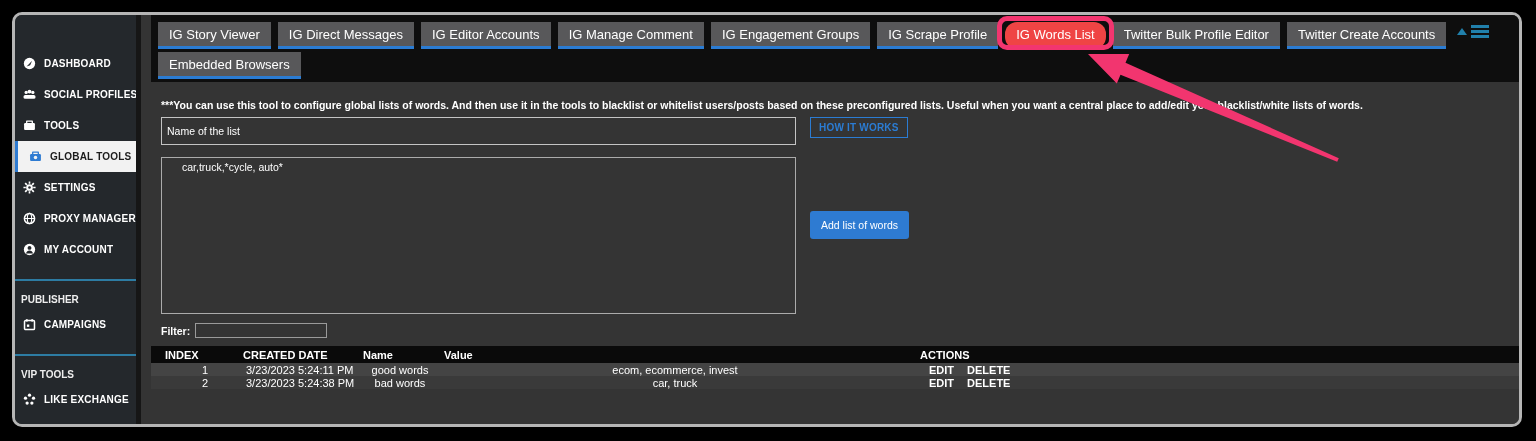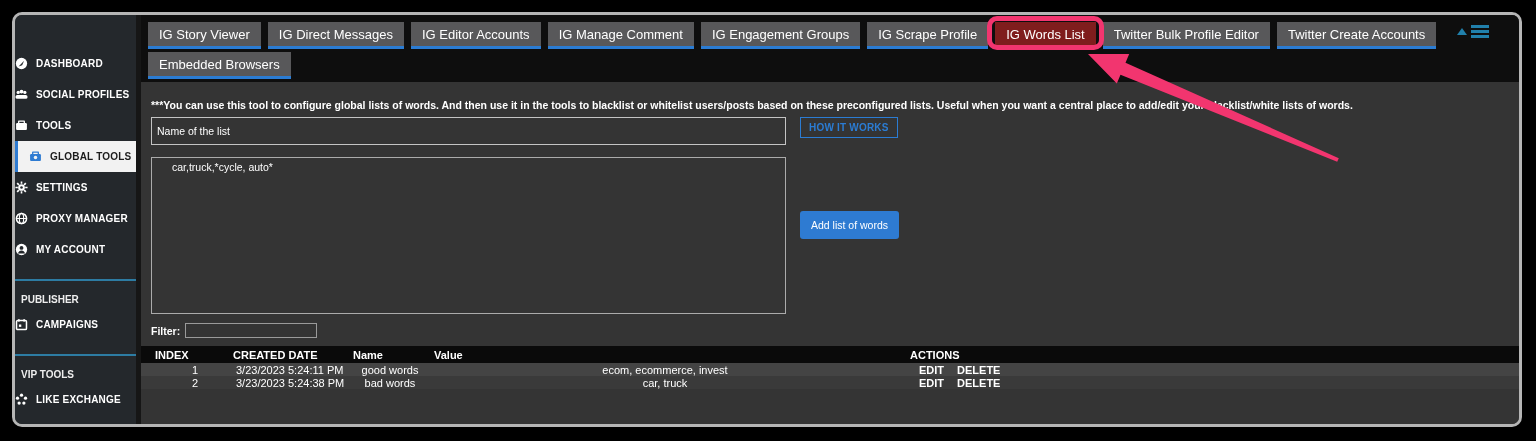--- a/index.html
+++ b/index.html
@@ -4,36 +4,36 @@
 <style>
   * { box-sizing: border-box; margin: 0; padding: 0; }
   html,body { width:1536px; height:441px; background:#000; font-family:"Liberation Sans",sans-serif; overflow:hidden; position:relative; }
 
   .window { position:absolute; left:12px; top:12px; width:1510px; height:415px;
             background:#343434; border:3px solid #b5b5b5; border-radius:10px;
             overflow:hidden; display:flex; }
 
   
   .sidebar { width:121px; flex:none; background:#24282c; padding-top:33px; color:#fff; }
-  .sb-item { height:31px; display:flex; align-items:center; gap:8px; padding-left:0;
+  .sb-item { height:31px; display:flex; align-items:center; gap:8px; padding-left:8px;
              font-size:10px; font-weight:600; letter-spacing:.2px; cursor:pointer; white-space:nowrap; }
   .sb-item svg { width:13px; height:13px; flex:none; color:#fff; }
   .sb-item.active { background:#f2f2f2; color:#1c1c1c; border-left:3px solid #2e7bd2; padding-left:11px; }
   .sb-item.active svg { color:#2e7bd2; }
   .sb-divider { height:2px; background:#2d7ca3; margin-top:14px; }
   .sb-section-label { font-size:10px; font-weight:600; color:#eee; padding:13px 0 4px 6px; }
   .scroll-strip { width:5px; flex:none; background:#161616; }
 
   
-  .main { flex:1; display:flex; flex-direction:column; background:#343434; min-width:0; }
+  .main { flex:1; display:flex; flex-direction:column; background:#343434; min-width:0;margin-left:10px; }
   .tabstrip { background:#0e0e0e; padding:7px 0 0 7px; position:relative; }
   .tabs-row { display:flex; gap:7px; margin-bottom:3px; }
   .tab { background:#58585a; color:#fff; font-size:13px; line-height:17px; padding:4px 11px 0;
          border-bottom:3px solid #2b7cd3; white-space:nowrap; cursor:pointer; height:27px; }
-  .tab.active { background:#7f1d1d; border-bottom-color:transparent; position:relative; }
+  .tab.active { background:#ef4444; border-bottom-color:transparent; position:relative;border-radius:12px; }
   .hl-box { position:absolute; top:-6px; left:-8px; right:-8px; bottom:-4px;
             border:5px solid #f2356f; border-radius:10px; pointer-events:none; }
   .corner-icons { position:absolute; top:10px; right:30px; display:flex; align-items:center; gap:4px; }
   .tri-icon { width:0; height:0; border-left:5px solid transparent; border-right:5px solid transparent;
               border-bottom:7px solid #2180ab; cursor:pointer; }
   .menu-icon { display:flex; flex-direction:column; gap:2px; cursor:pointer; }
   .menu-icon i { display:block; width:18px; height:3px; background:#2180ab; }
 
   .content { flex:1; position:relative; color:#fff; }
   .desc { font-size:10.5px; font-weight:700; margin:17px 10px 6px 10px; white-space:nowrap; }

